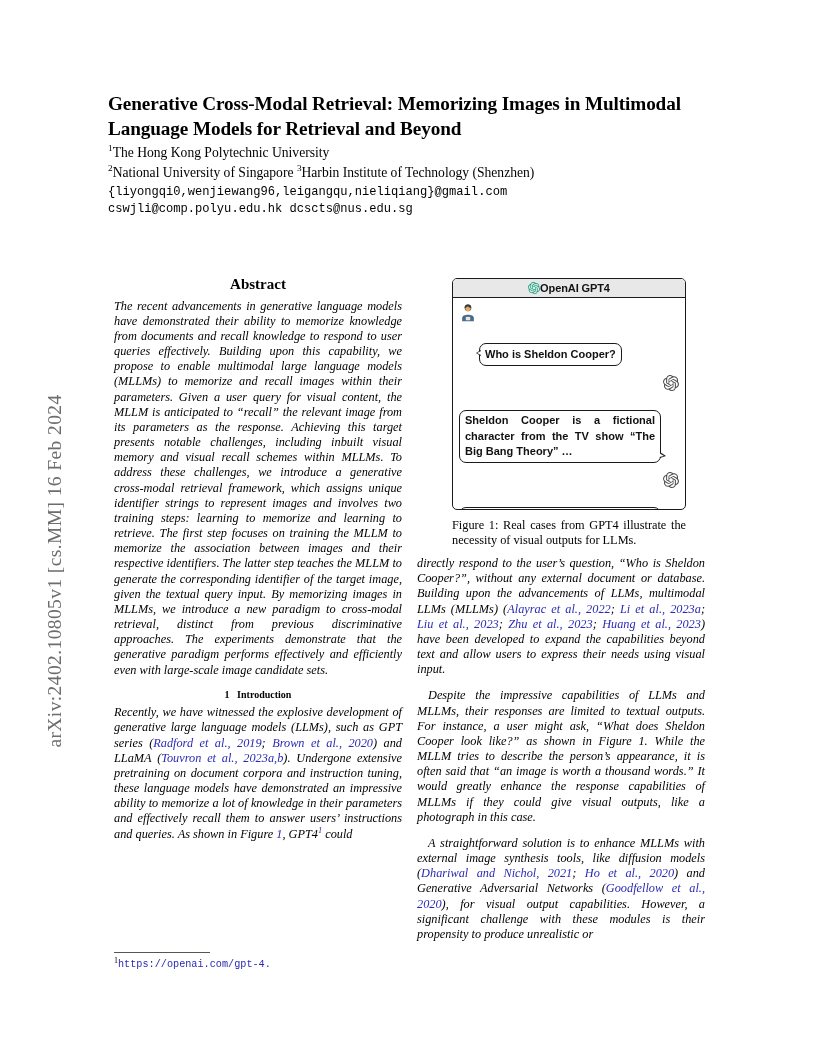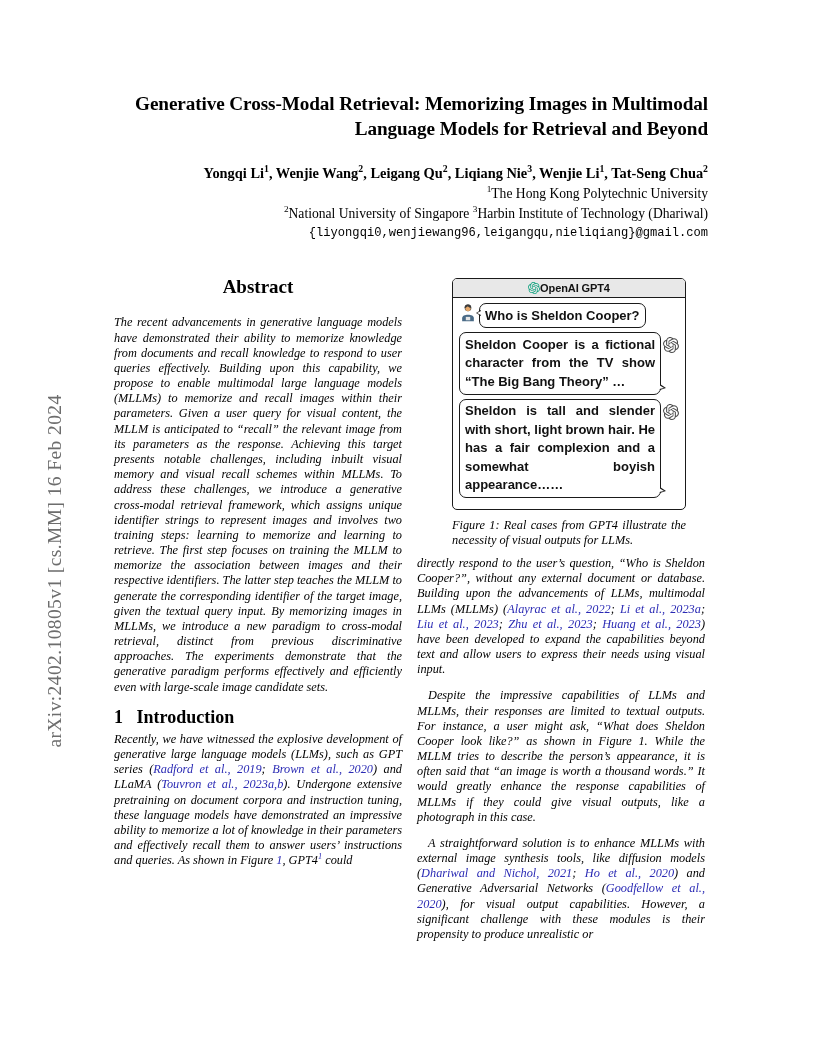--- a/index.html
+++ b/index.html
@@ -24,21 +24,21 @@
     font-size: 19.5px;
     letter-spacing: 0.4px;
     color: #6d6d6d;
     white-space: nowrap;
     text-align: center;
   }
 
   
   .page { position: absolute; left: 0; top: 0; width: 816px; height: 1056px; }
 
-  .title-block { position: absolute; left: 108px; top: 92px; width: 600px; text-align: right; }
+  .title-block { position: absolute; left: 108px; top: 92px; width: 600px; text-align: left; }
   .paper-title {
     font-size: 19.2px; font-weight: bold; line-height: 1.30;
     letter-spacing: -0.1px;
   }
   .authors {
     margin-top: 22px;
     font-size: 14.4px; font-weight: bold; line-height: 1.32;
   }
   .affil { margin-top: 2px; font-size: 13.6px; font-weight: normal; line-height: 1.30; }
   .emails {
@@ -47,24 +47,24 @@
     font-size: 12.1px; line-height: 1.42;
   }
   sup { font-size: 0.68em; vertical-align: super; line-height: 0; }
 
   
   .col { position: absolute; width: 288px; font-size: 12.3px; line-height: 1.235; text-align: justify; }
   .col-left  { left: 114px; top: 275px; }
   .col-right { left: 417px; top: 556px; }
 
   .section-head {
-    font-size: 18px; font-weight: bold; text-align: left;
+    font-size: 10px; font-weight: bold; text-align: center;
     margin-top: 11px; margin-bottom: 4px;
   }
-  .abstract-head { font-size: 19px; font-weight: bold; text-align: center; margin-bottom: 17px; }
+  .abstract-head { font-size: 15px; font-weight: bold; text-align: center; margin-bottom: 5px; }
   p.body { margin: 0; text-indent: 0; font-style: italic; }
   p.body + p.body { text-indent: 11px; margin-top: 11px; }
   a.cite-link { color: #2a2ab4; text-decoration: none; }
 
   .footnote-wrap { position: absolute; left: 114px; top: 952px; width: 288px; }
   .footnote-rule { width: 96px; height: 0; border-top: 0.8px solid #555; margin-bottom: 3px; }
   .footnote {
     font-family: "Liberation Mono", monospace;
     font-size: 10.2px; color: #2a2ab4;
   }
@@ -101,26 +101,27 @@
   .row.bot { justify-content: flex-start; }
   .avatar { width: 18px; height: 19px; flex: 0 0 18px; margin-right: 2px; }
   .bot-mark { width: 16px; height: 16px; flex: 0 0 16px; margin-left: 2px; margin-top: 5px; }
 
   .bubble {
     border: 1.1px solid #1a1a1a;
     border-radius: 7px;
     background: #fff;
     padding: 2.5px 5px;
     font-family: "Liberation Sans", sans-serif;
-    font-size: 13px;
+    font-size: 11px;
     font-weight: bold;
     line-height: 1.42;
     color: #111;
     position: relative;
     text-align: justify;
+    margin-top: 40px;
   }
   .bubble.user::before {
     content: ""; position: absolute; left: -4.5px; top: 6px;
     width: 0; height: 0;
     border-top: 3px solid transparent;
     border-bottom: 3px solid transparent;
     border-right: 5px solid #1a1a1a;
   }
   .bubble.user::after {
     content: ""; position: absolute; left: -3px; top: 6.5px;
@@ -167,62 +168,63 @@
   }
   .tdot.d1 { left: 146px; top: 24px; width: 9px; height: 9px; }
   .tdot.d2 { left: 162px; top: 15px; width: 7px; height: 7px; }
   .tdot.d3 { left: 176px; top: 8px;  width: 4.5px; height: 4.5px; }
 
   .fig-caption {
     margin-top: 8px;
     font-size: 12.3px;
     line-height: 1.235;
     text-align: justify;
-    font-style: italic;
   }
 </style>
 </head>
 <body>
 
 <div class="page">
 
   <div class="arxiv-stamp">arXiv:2402.10805v1  [cs.MM]  16 Feb 2024</div>
 
   <div class="title-block">
     <div class="paper-title">
       <span>Generative Cross-Modal Retrieval: Memorizing Images in Multimodal</span><br>
       <span>Language Models for Retrieval and Beyond</span>
     </div>
 
-    <div class="authors">
-      Yongqi Li<sup>1</sup>, Wenjie Wang<sup>2</sup>, Leigang Qu<sup>2</sup>, Liqiang Nie<sup>3</sup>, Wenjie Li<sup>1</sup>, Tat-Seng Chua<sup>2</sup>
-    </div>
     <div class="affil">
       <sup>1</sup><span>The Hong Kong Polytechnic University</span>
     </div>
     <div class="affil">
       <sup>2</sup><span>National University of Singapore</span>
-      <sup>3</sup><span>Harbin Institute of Technology (Dhariwal)</span>
+      <sup>3</sup><span>Harbin Institute of Technology (Shenzhen)</span>
     </div>
     <div class="emails">
       <div>{liyongqi0,wenjiewang96,leigangqu,nieliqiang}@gmail.com</div>
+      <div>cswjli@comp.polyu.edu.hk  dcscts@nus.edu.sg</div>
     </div>
   </div>
 
   <div class="col col-left">
     <div class="abstract-head">Abstract</div>
     <p class="body">The recent advancements in generative language models have demonstrated their ability to memorize knowledge from documents and recall knowledge to respond to user queries effectively. Building upon this capability, we propose to enable multimodal large language models (MLLMs) to memorize and recall images within their parameters. Given a user query for visual content, the MLLM is anticipated to “recall” the relevant image from its parameters as the response. Achieving this target presents notable challenges, including inbuilt visual memory and visual recall schemes within MLLMs. To address these challenges, we introduce a generative cross-modal retrieval framework, which assigns unique identifier strings to represent images and involves two training steps: learning to memorize and learning to retrieve. The first step focuses on training the MLLM to memorize the association between images and their respective identifiers. The latter step teaches the MLLM to generate the corresponding identifier of the target image, given the textual query input. By memorizing images in MLLMs, we introduce a new paradigm to cross-modal retrieval, distinct from previous discriminative approaches. The experiments demonstrate that the generative paradigm performs effectively and efficiently even with large-scale image candidate sets.</p>
 
     <div class="section-head">
       <span>1</span>&nbsp;&nbsp;&nbsp;<span>Introduction</span>
     </div>
 
     <p class="body"><span>Recently, we have witnessed the explosive development of generative large language models (LLMs), such as GPT series (</span><a class="cite-link" href="#">Radford et al., 2019</a><span>; </span><a class="cite-link" href="#">Brown et al., 2020</a><span>) and LLaMA (</span><a class="cite-link" href="#">Touvron et al., 2023a</a><a class="cite-link" href="#">,b</a><span>). Undergone extensive pretraining on document corpora and instruction tuning, these language models have demonstrated an impressive ability to memorize a lot of knowledge in their parameters and effectively recall them to answer users’ instructions and queries. As shown in Figure </span><a class="cite-link" href="#">1</a><span>, GPT4</span><sup><a class="cite-link" href="#">1</a></sup><span> could</span></p>
   </div>
 
+  <div class="footnote-wrap">
+    <div class="footnote-rule"></div>
+    <div class="footnote"><span class="fn-mark">1</span><a class="cite-link" href="#">https://openai.com/gpt-4.</a></div>
+  </div>
 
   <div class="figure">
     <div class="fig-box">
 
       <div class="fig-header">
         <svg class="oai-logo" viewBox="0 0 24 24">
           <path fill="#10a37f" d="M22.28 9.82a5.98 5.98 0 0 0-.52-4.91 6.05 6.05 0 0 0-6.51-2.9A6.07 6.07 0 0 0 4.98 4.18a5.98 5.98 0 0 0-4 2.9 6.05 6.05 0 0 0 .75 7.1 5.98 5.98 0 0 0 .51 4.91 6.05 6.05 0 0 0 6.52 2.9A5.98 5.98 0 0 0 13.26 24a6.05 6.05 0 0 0 5.77-4.19 5.98 5.98 0 0 0 4-2.9 6.05 6.05 0 0 0-.75-7.1zM13.26 22.43a4.48 4.48 0 0 1-2.88-1.04l.14-.08 4.78-2.76a.79.79 0 0 0 .39-.68v-6.74l2.02 1.17a.07.07 0 0 1 .04.06v5.58a4.5 4.5 0 0 1-4.49 4.49zM3.6 18.3a4.47 4.47 0 0 1-.54-3.01l.14.09 4.79 2.76a.77.77 0 0 0 .78 0l5.84-3.37v2.33a.08.08 0 0 1-.3.06L9.74 19.9a4.5 4.5 0 0 1-6.14-1.64zM2.34 7.9a4.48 4.48 0 0 1 2.34-1.97V11.6a.77.77 0 0 0 .38.67l5.82 3.36-2.02 1.17a.08.08 0 0 1-.07 0L4 14.01A4.5 4.5 0 0 1 2.34 7.9zm16.6 3.86L13.1 8.38l2.01-1.16a.08.08 0 0 1 .07 0l4.83 2.79a4.49 4.49 0 0 1-.68 8.1v-5.68a.79.79 0 0 0-.39-.67zm2.01-3.02l-.14-.09-4.78-2.79a.78.78 0 0 0-.79 0L9.4 9.23V6.9a.07.07 0 0 1 .03-.06l4.83-2.79a4.49 4.49 0 0 1 6.67 4.65zM8.3 12.87l-2.02-1.16a.08.08 0 0 1-.04-.06V6.07a4.49 4.49 0 0 1 7.36-3.45l-.14.08-4.79 2.76a.79.79 0 0 0-.38.68zm1.1-2.36L12 9.01l2.6 1.5v3l-2.6 1.5-2.6-1.5z"></path>
         </svg>
         <span class="fig-header-title">OpenAI GPT4</span>
       </div>

